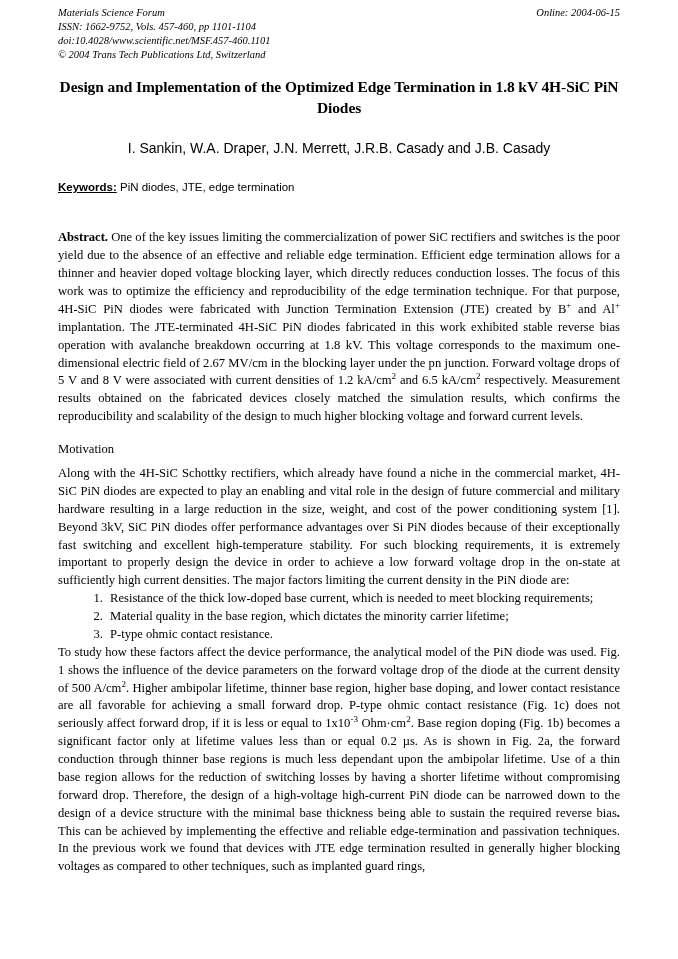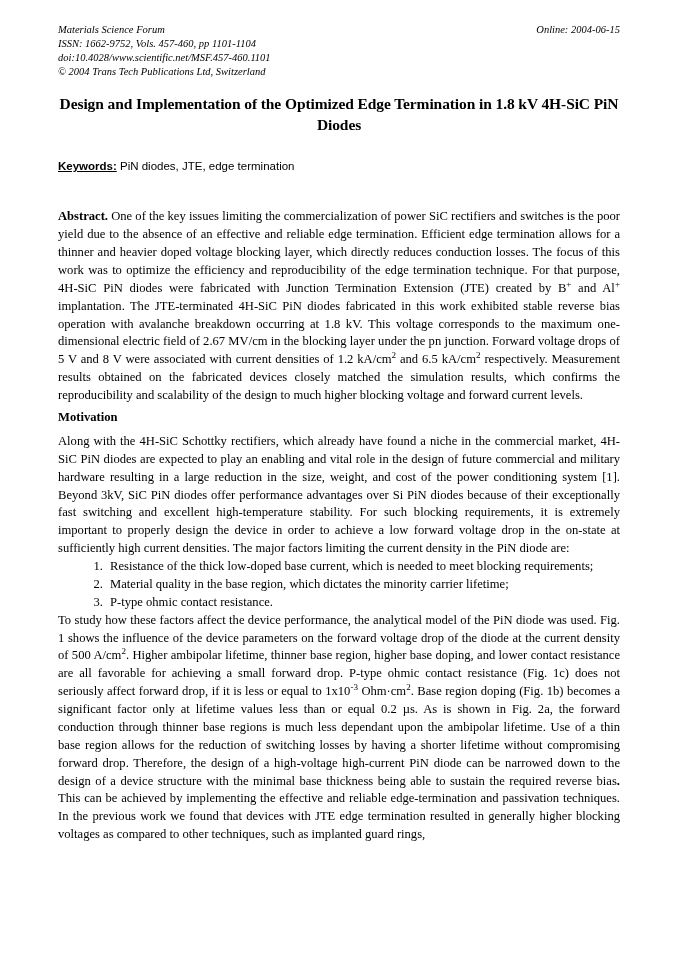--- a/index.html
+++ b/index.html
@@ -12,21 +12,21 @@
     height: 959px;
     font-family: "Liberation Serif", serif;
     color: #000000;
     overflow: hidden;
   }
   .page {
     position: relative;
     width: 678px;
     height: 959px;
     box-sizing: border-box;
-    padding: 23px 58px 0 58px;
+    padding: 6px 58px 0 58px;
   }
   .header-row {
     display: flex;
     justify-content: space-between;
     align-items: flex-start;
     font-size: 10.5px;
     font-style: italic;
     line-height: 1.32;
   }
   .header-left {
@@ -76,23 +76,23 @@
     margin-top: 36px;
     font-size: 12.6px;
     text-align: justify;
     line-height: 1.42;
     text-justify: inter-word;
   }
   .abstract b {
     font-weight: bold;
   }
   .section-head {
-    margin-top: 5px;
+    margin-top: 16px;
     font-size: 12.6px;
-    font-weight: bold;
+    font-weight: normal;
   }
   .body-text {
     margin-top: 8px;
     font-size: 12.6px;
     text-align: justify;
     line-height: 1.42;
   }
   ol.factors {
     margin: 0;
     padding-left: 48px;
@@ -122,20 +122,21 @@
       <div>Materials Science Forum</div>
       <div>ISSN: 1662-9752, Vols. 457-460, pp 1101-1104</div>
       <div>doi:10.4028/www.scientific.net/MSF.457-460.1101</div>
       <div>© 2004 Trans Tech Publications Ltd, Switzerland</div>
     </div>
     <div class="header-right">Online: 2004-06-15</div>
   </div>
 
   <div class="title">Design and Implementation of the Optimized Edge Termination in 1.8 kV 4H-SiC PiN Diodes</div>
 
+  <div class="authors">I. Sankin, W.A. Draper, J.N. Merrett,  J.R.B. Casady and J.B. Casady</div>
 
 
   <div class="keywords">
     <span class="kw-label">Keywords:</span><span> PiN diodes, JTE, edge termination</span>
   </div>
 
   <div class="abstract">
     <b>Abstract.</b><span> One of the key issues limiting the commercialization of power SiC rectifiers and switches is the poor yield due to the absence of an effective and reliable edge termination. Efficient edge termination allows for a thinner and heavier doped voltage blocking layer, which directly reduces conduction losses. The focus of this work was to optimize the efficiency and reproducibility of the edge termination technique. For that purpose, 4H-SiC PiN diodes were fabricated with Junction Termination Extension (JTE) created by B</span><sup>+</sup><span> and Al</span><sup>+</sup><span> implantation. The JTE-terminated 4H-SiC PiN diodes fabricated in this work exhibited stable reverse bias operation with avalanche breakdown occurring at 1.8 kV. This voltage corresponds to the maximum one-dimensional electric field of 2.67 MV/cm in the blocking layer under the pn junction. Forward voltage drops of 5 V and 8 V were associated with current densities of 1.2 kA/cm</span><sup>2</sup><span> and 6.5 kA/cm</span><sup>2</sup><span> respectively. Measurement results obtained on the fabricated devices closely matched the simulation results, which confirms the reproducibility and scalability of the design to much higher blocking voltage and forward current levels.</span>
   </div>
 

